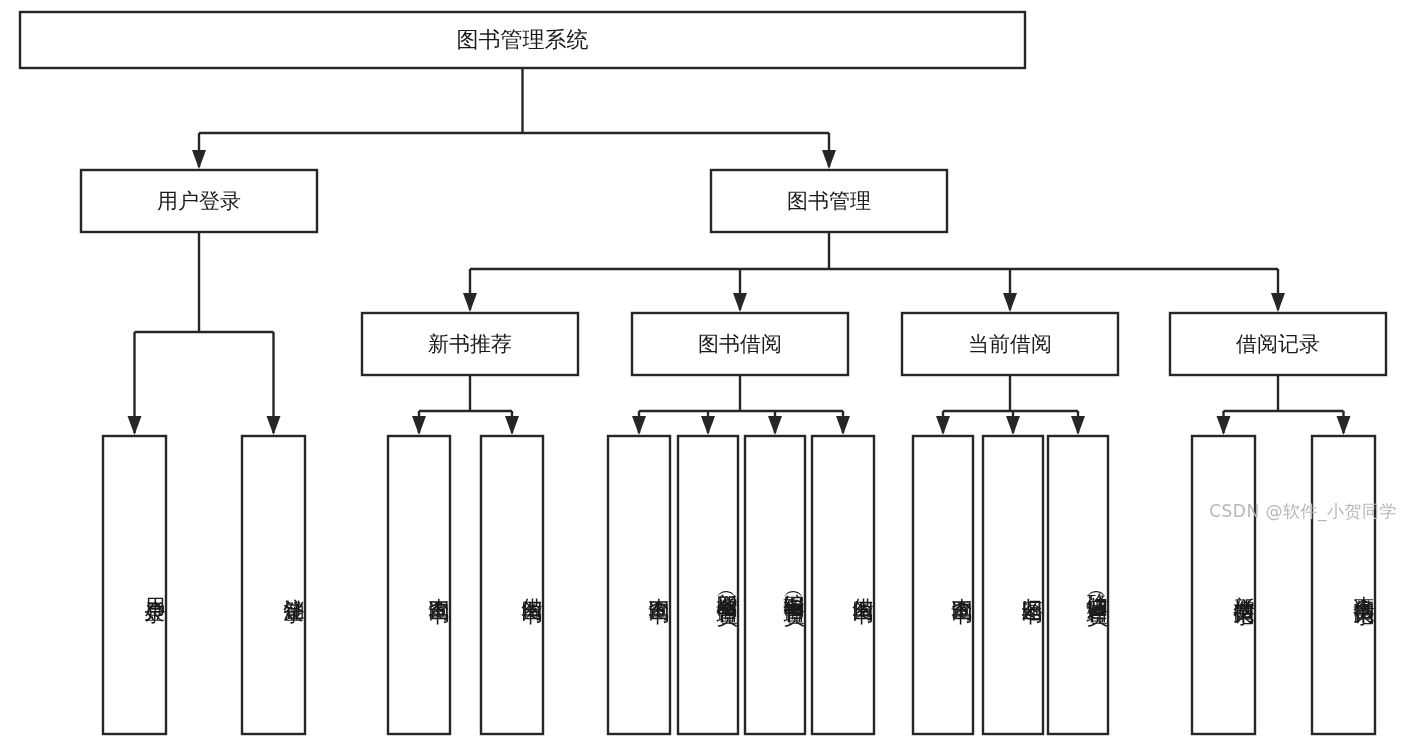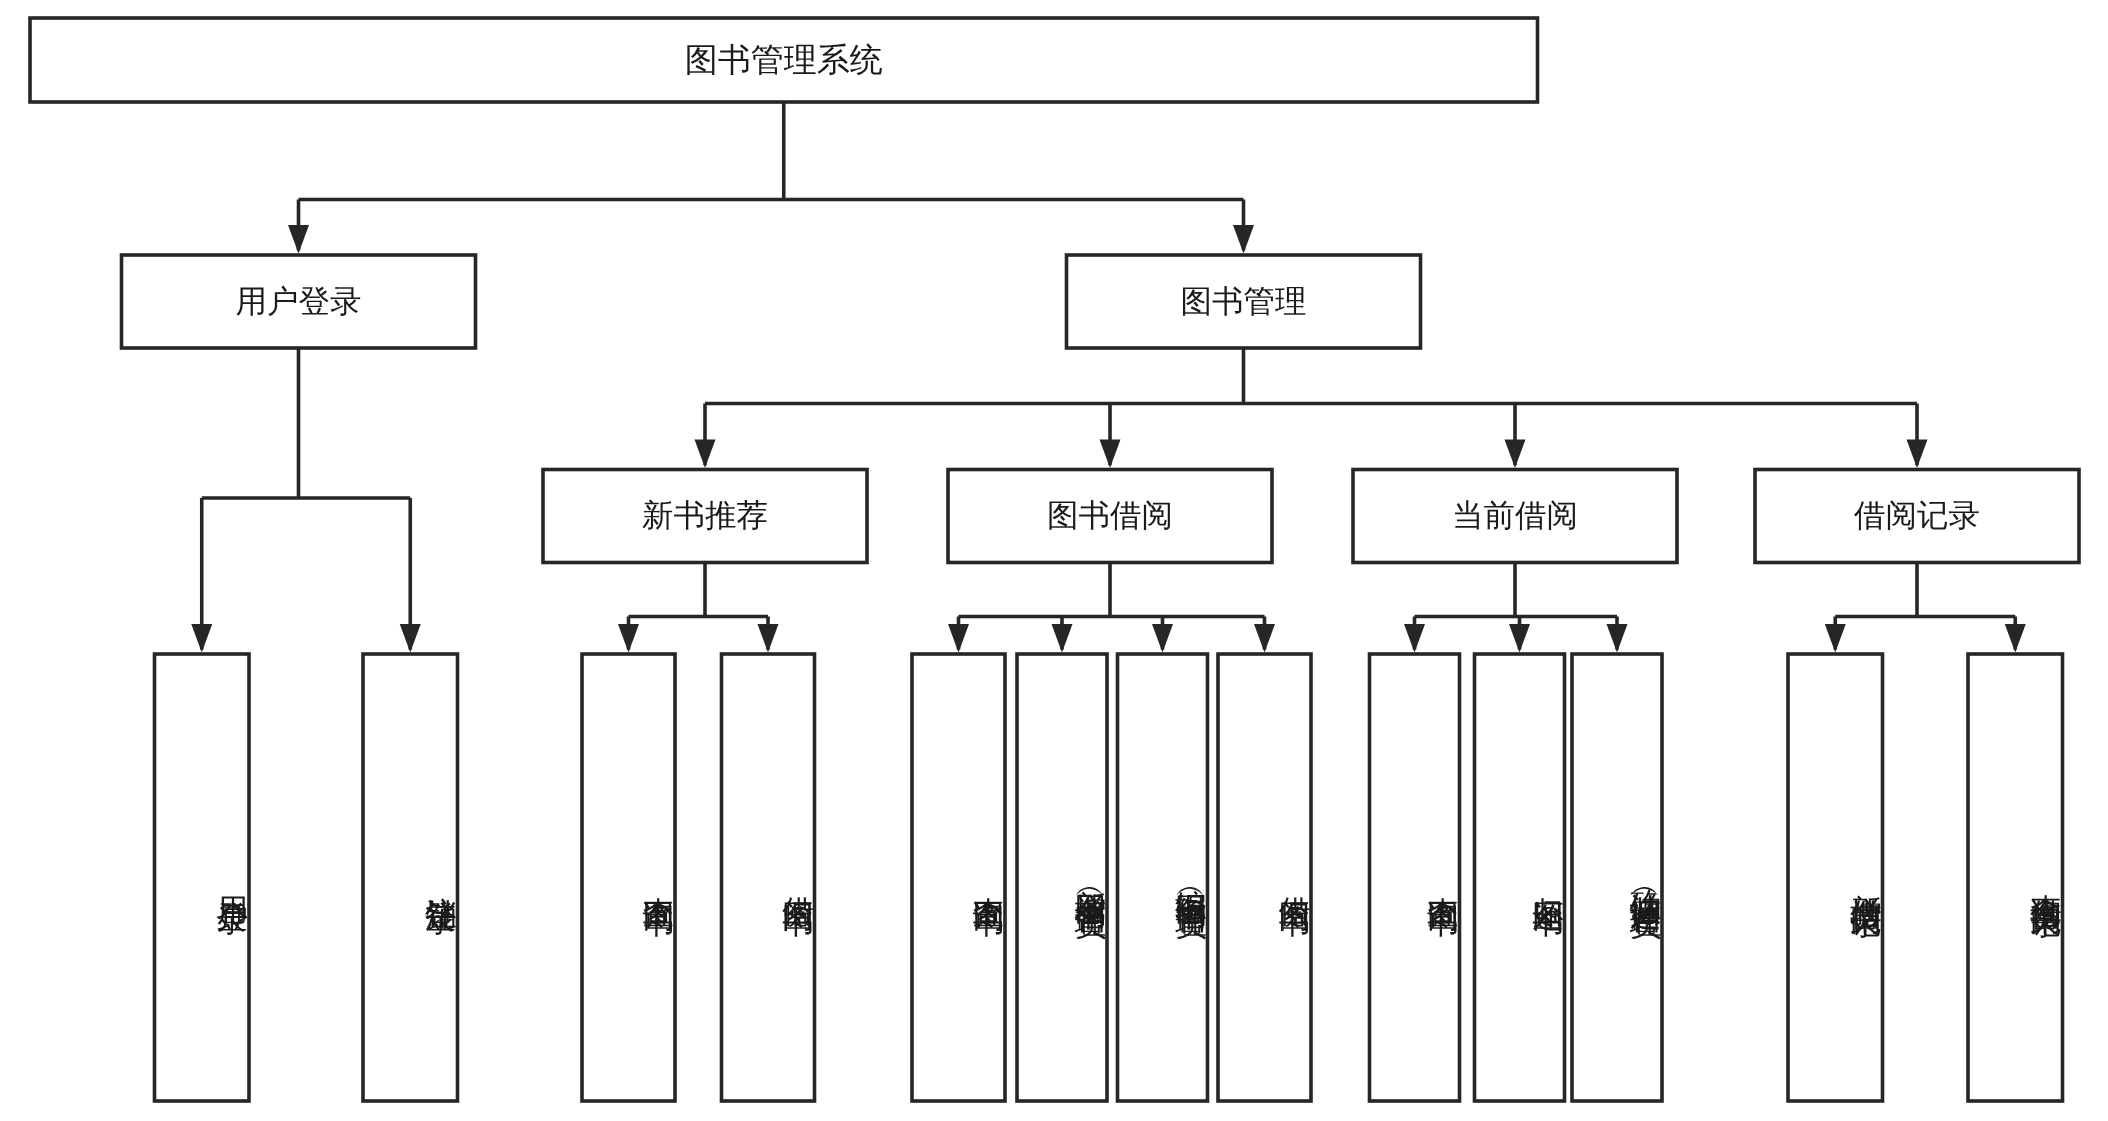--- a/index.html
+++ b/index.html
@@ -185,13 +185,14 @@
       <div class="leaf-label" style="left: 678px; top: 442px; width: 60px; height: 286px;">新增图书（管理员）</div>
       <div class="leaf-label" style="left: 745px; top: 442px; width: 60px; height: 286px;">编辑图书（管理员）</div>
       <div class="leaf-label" style="left: 812px; top: 442px; width: 62px; height: 286px;">借阅图书</div>
       <div class="leaf-label" style="left: 913px; top: 442px; width: 60px; height: 286px;">查询图书</div>
       <div class="leaf-label" style="left: 983px; top: 442px; width: 60px; height: 286px;">归还图书</div>
       <div class="leaf-label" style="left: 1048px; top: 442px; width: 60px; height: 286px;">确认归还（管理员）</div>
       <div class="leaf-label" style="left: 1192px; top: 442px; width: 63px; height: 286px;">新增借阅记录</div>
       <div class="leaf-label" style="left: 1312px; top: 442px; width: 63px; height: 286px;">查询借阅记录</div>
     </div>
 
+  <div class="watermark">CSDN @软件_小贺同学</div>
 </div>
 
 </body></html>

